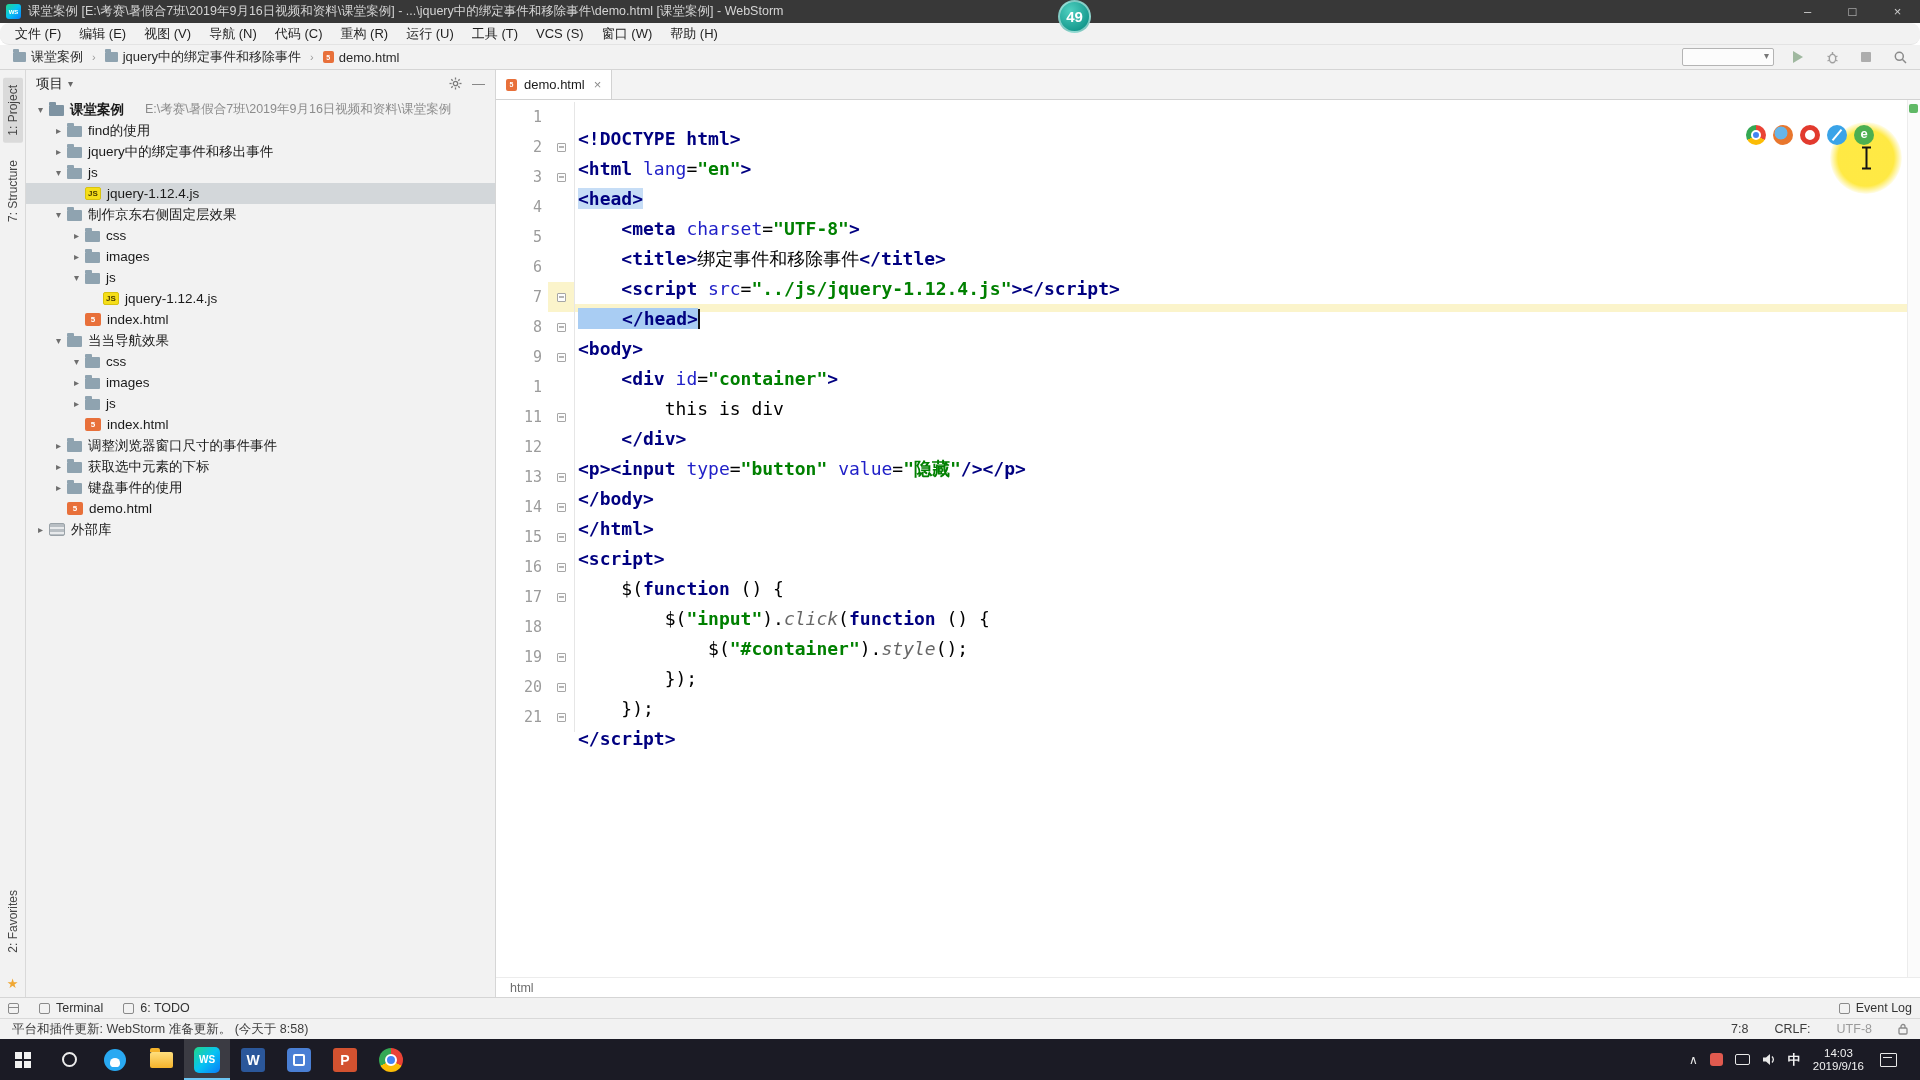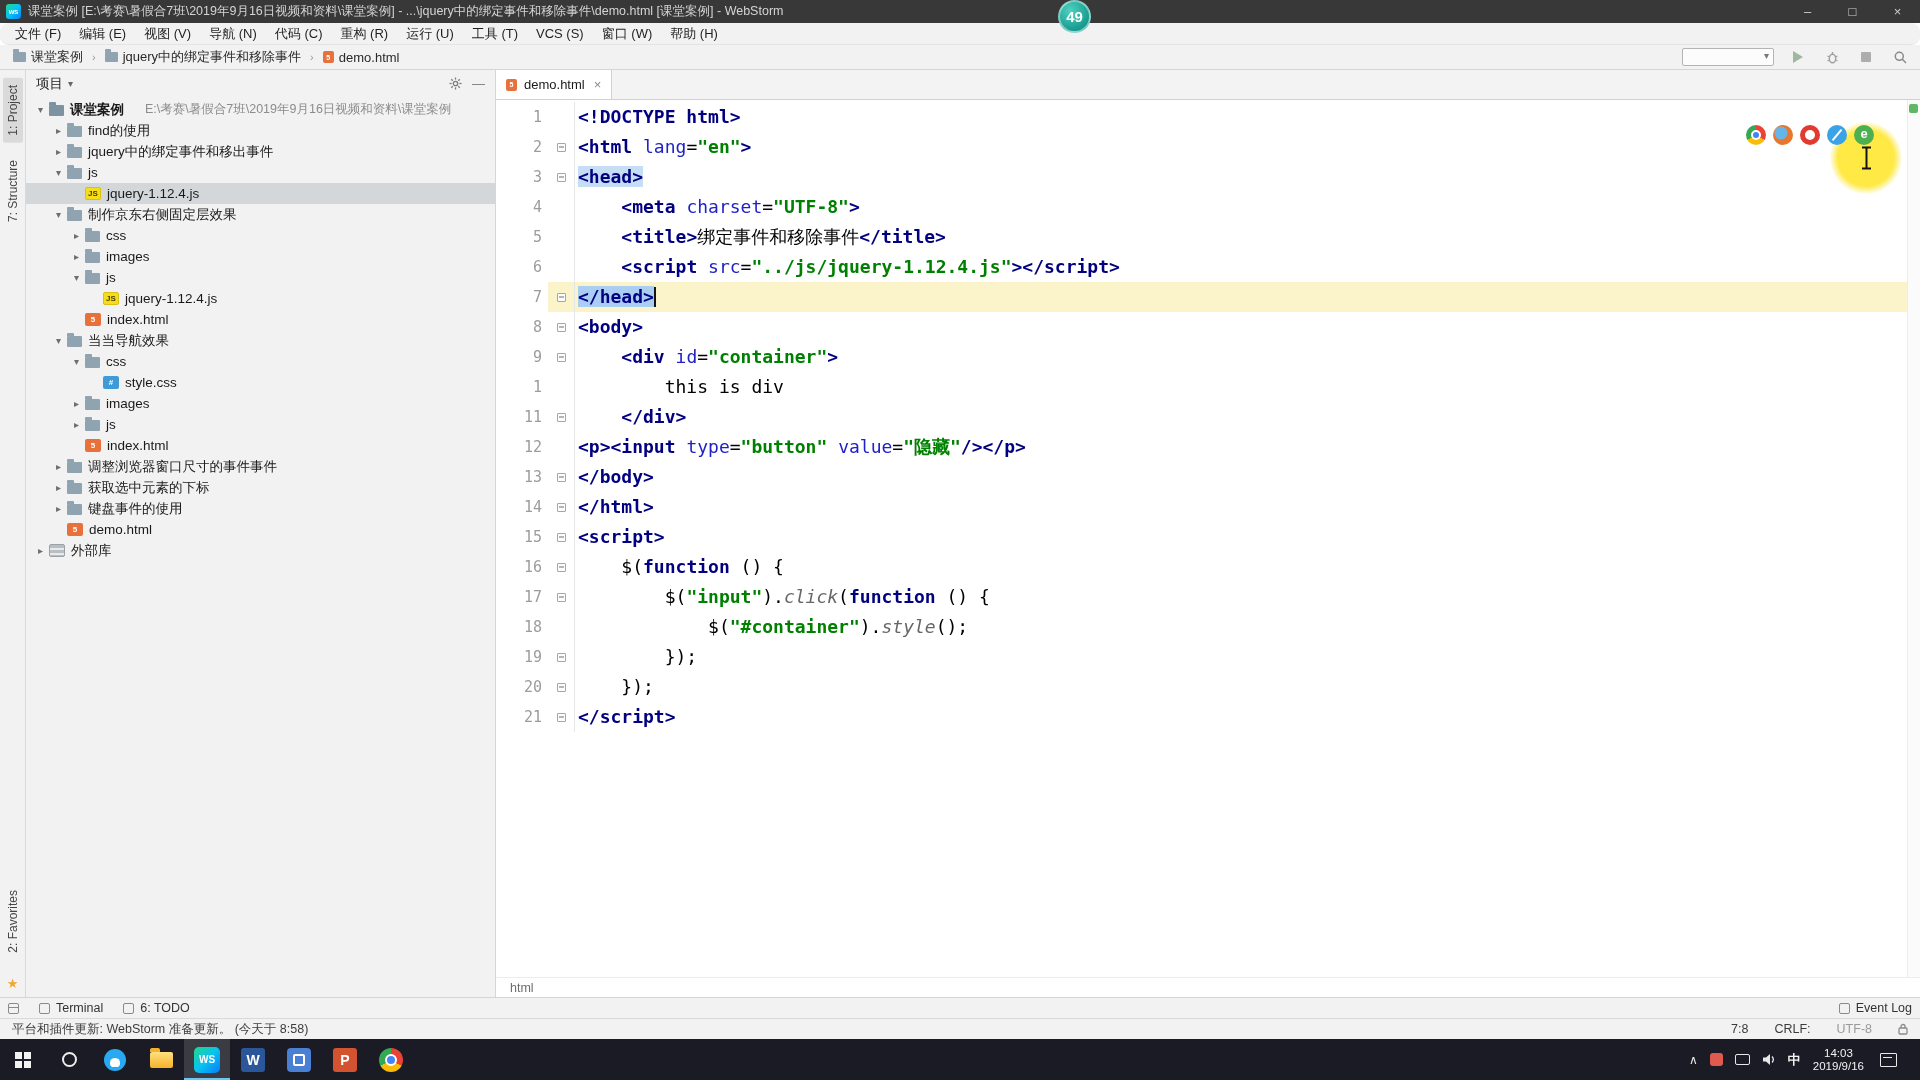--- a/index.html
+++ b/index.html
@@ -76,31 +76,31 @@
   .tabbar { height:30px; background:#f3f3f3; border-bottom:1px solid #d2d2d2; display:flex; align-items:stretch; flex:none; }
   .tab { background:#fff; display:flex; align-items:center; gap:7px; padding:0 10px; font-size:13px; color:#1a1a1a; border-right:1px solid #d2d2d2; }
   .tab-close { color:#8a8a8a; font-size:13px; padding-left:2px; }
 
   .code-wrap { flex:1; position:relative; overflow:hidden; font-family:"DejaVu Sans Mono", monospace; font-size:18px; padding-top:2px; }
   .code-line { display:flex; height:30px; line-height:30px; }
   .ln { width:52px; padding-right:6px; text-align:right; color:#9c9c9c; font-size:15px; flex:none; background:#fff; }
   .fold { width:27px; border-right:1px solid #e6e6e6; display:flex; align-items:center; justify-content:center; flex:none; }
   .fm { width:9px; height:9px; border:1px solid #a6a6a6; background:#fdfdfd; position:relative; border-radius:1px; }
   .fm::after { content:""; position:absolute; left:1px; right:1px; top:50%; height:1px; background:#6e6e6e; transform:translateY(-50%); }
-  .ct { flex:1; white-space:pre; color:#000; padding-left:3px; }
+  .ct { flex:1; white-space:pre; color:#000; padding-left:3px;margin-top:22px; }
   .code-line.cur .fold, .code-line.cur .ct { background:#fbf4cb; }
   .s-tag { color:#000080; font-weight:bold; }
   .s-attr { color:#2121c8; }
   .s-val { color:#008000; font-weight:bold; }
   .s-kw { color:#000080; font-weight:bold; }
   .s-str { color:#008000; font-weight:bold; }
   .s-m { color:#676767; font-style:italic; }
   .s-p { color:#000; }
   .bg-match { background:#c6ddf6; }
-  .bg-sel { background:#a9cdf3; }
+  .bg-sel { background:#a9cdf3;padding-left:44px; }
   .caret { display:inline-block; width:2px; height:20px; background:#141414; vertical-align:middle; margin-top:-3px; }
 
   .right-stripe { position:absolute; top:0; right:0; bottom:0; width:13px; background:#fbfbfb; border-left:1px solid #ececec; }
   .ok-badge { position:absolute; top:4px; right:2px; width:9px; height:9px; background:#5fb865; border-radius:2px; }
 
   .browser-bar { position:absolute; top:25px; right:46px; display:flex; gap:7px; z-index:3; }
   .bi { width:20px; height:20px; border-radius:50%; position:relative; }
   .bi-chrome { background:conic-gradient(#ea4335 0 120deg,#fbbc05 120deg 240deg,#34a853 240deg 360deg); }
   .bi-chrome::after { content:""; position:absolute; left:5px; top:5px; width:6px; height:6px; background:#4285f4; border:2px solid #fff; border-radius:50%; }
   .bi-firefox { background:radial-gradient(circle at 40% 40%, #66b5e8 36%, #e8762d 40%); }
@@ -329,25 +329,20 @@
           <div class="tree-row" style="padding-left: 24px;">
             <span class="tree-arrow ar-down"></span>
             <span class="fic fic-folder"></span>
             <span class="tree-label">当当导航效果</span>
           </div>
           <div class="tree-row" style="padding-left: 42px;">
             <span class="tree-arrow ar-down"></span>
             <span class="fic fic-folder"></span>
             <span class="tree-label">css</span>
           </div>
-          <div class="tree-row" style="padding-left: 60px;">
-            <span class="tree-arrow "></span>
-            <span class="fic fic-css"></span>
-            <span class="tree-label">style.css</span>
-          </div>
           <div class="tree-row" style="padding-left: 42px;">
             <span class="tree-arrow ar-right"></span>
             <span class="fic fic-folder"></span>
             <span class="tree-label">images</span>
           </div>
           <div class="tree-row" style="padding-left: 42px;">
             <span class="tree-arrow ar-right"></span>
             <span class="fic fic-folder"></span>
             <span class="tree-label">js</span>
           </div>

